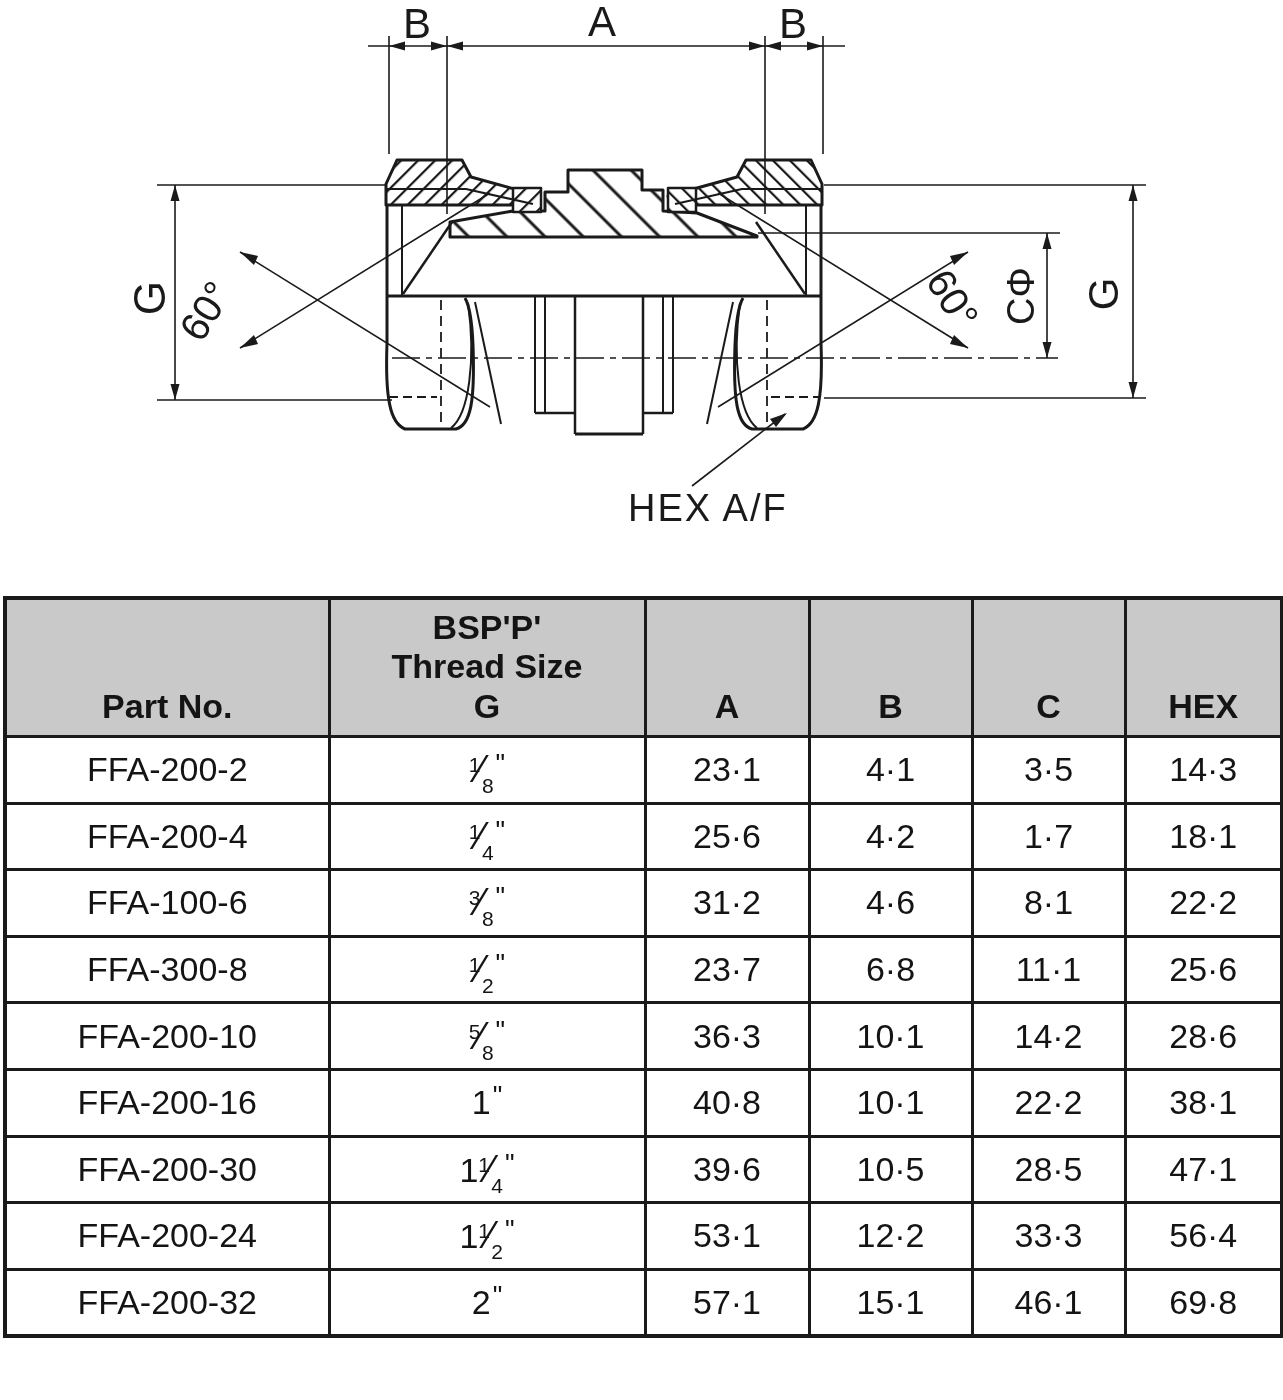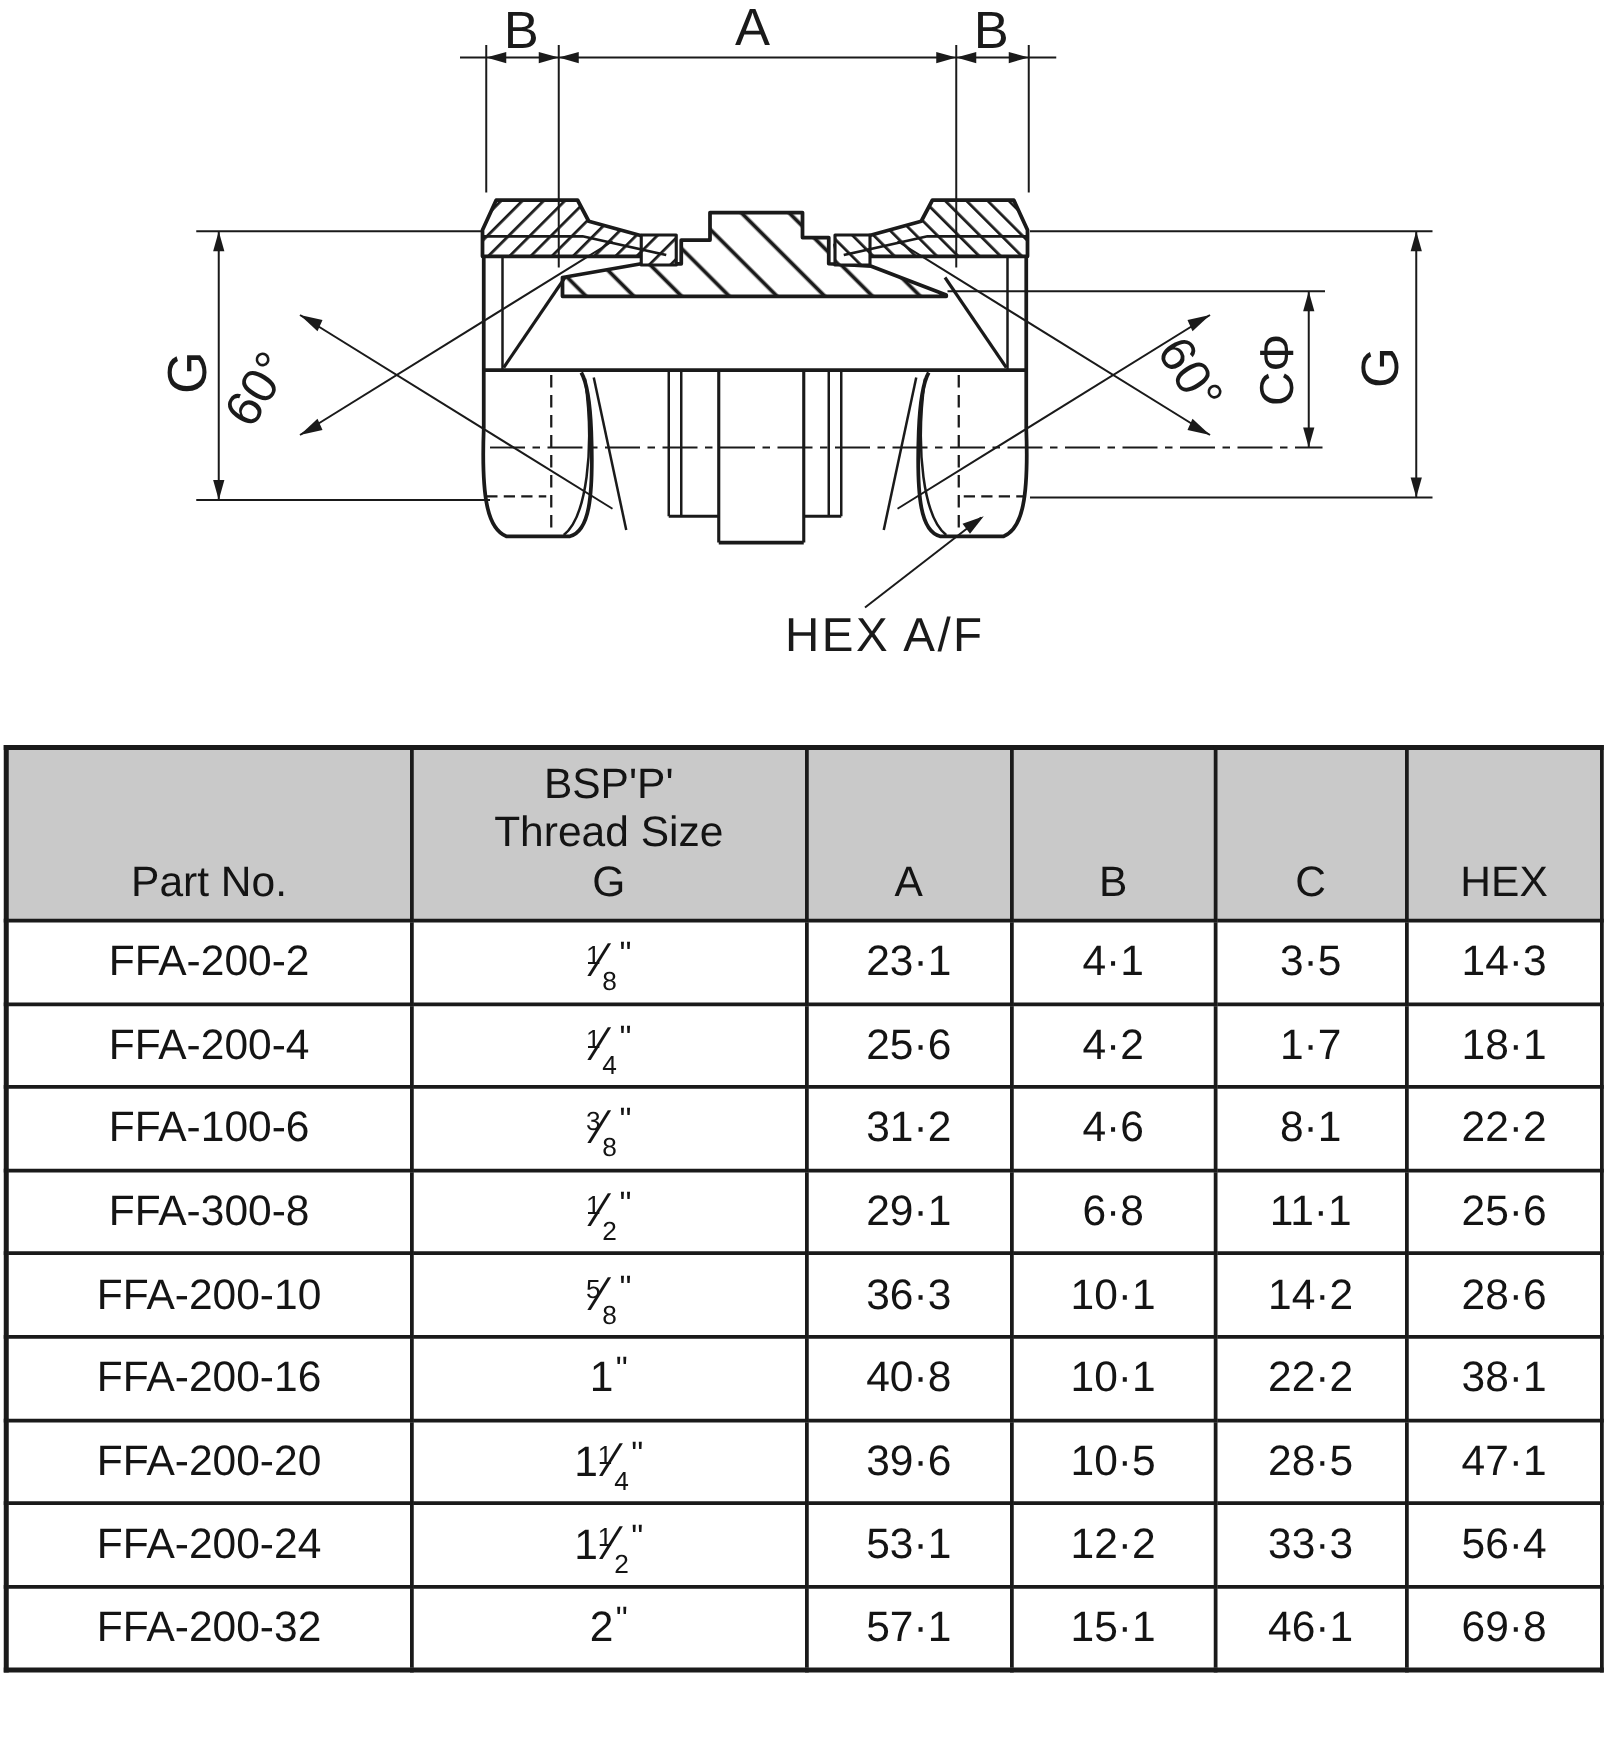--- a/index.html
+++ b/index.html
@@ -13,21 +13,21 @@
   table.spec th, table.spec td{
     border:3px solid #1a1a1a;
     text-align:center;
     font-size:34px;
     color:#141414;
     padding:0;
   }
   table.spec{border:4px solid #1a1a1a;}
   table.spec th{
     background:#c9c9c9;
-    font-weight:normal;
+    font-weight:bold;
     height:126px;
     vertical-align:bottom;
     padding-bottom:9px;
     line-height:1.16;
   }
   table.spec td{height:63.6px;vertical-align:middle;}
   .hdr-multiline{white-space:pre-line;}
   
   .fw{display:inline-block;}
   .fr-n{display:inline-block;font-size:21px;transform:translateY(-10px);}
@@ -209,21 +209,21 @@
           <td>FFA-100-6</td>
           <td><span class="fr-n">3</span><span class="fr-s">⁄</span><span class="fr-d">8</span><span class="inch">"</span></td>
           <td>31·2</td>
           <td>4·6</td>
           <td>8·1</td>
           <td>22·2</td>
         </tr>
         <tr>
           <td>FFA-300-8</td>
           <td><span class="fr-n">1</span><span class="fr-s">⁄</span><span class="fr-d">2</span><span class="inch">"</span></td>
-          <td>29·1</td>
+          <td>23·7</td>
           <td>6·8</td>
           <td>11·1</td>
           <td>25·6</td>
         </tr>
         <tr>
           <td>FFA-200-10</td>
           <td><span class="fr-n">5</span><span class="fr-s">⁄</span><span class="fr-d">8</span><span class="inch">"</span></td>
           <td>36·3</td>
           <td>10·1</td>
           <td>14·2</td>
@@ -231,21 +231,21 @@
         </tr>
         <tr>
           <td>FFA-200-16</td>
           <td><span class="fw">1</span><span class="inch">"</span></td>
           <td>40·8</td>
           <td>10·1</td>
           <td>22·2</td>
           <td>38·1</td>
         </tr>
         <tr>
-          <td>FFA-200-20</td>
+          <td>FFA-200-30</td>
           <td><span class="fw">1</span><span class="fr-n">1</span><span class="fr-s">⁄</span><span class="fr-d">4</span><span class="inch">"</span></td>
           <td>39·6</td>
           <td>10·5</td>
           <td>28·5</td>
           <td>47·1</td>
         </tr>
         <tr>
           <td>FFA-200-24</td>
           <td><span class="fw">1</span><span class="fr-n">1</span><span class="fr-s">⁄</span><span class="fr-d">2</span><span class="inch">"</span></td>
           <td>53·1</td>

